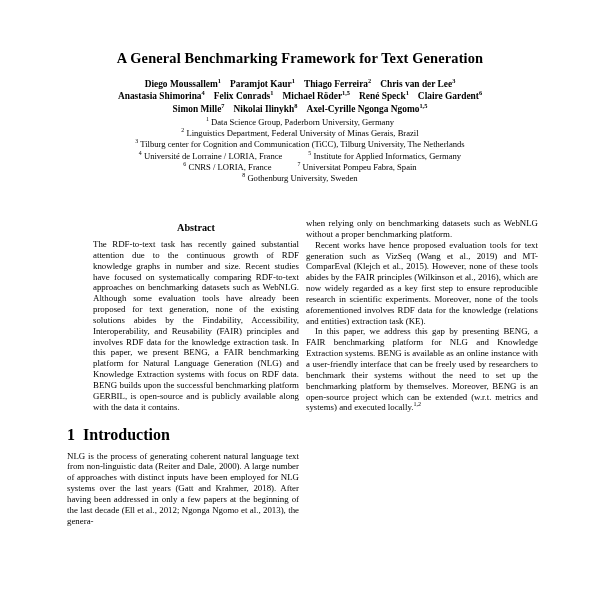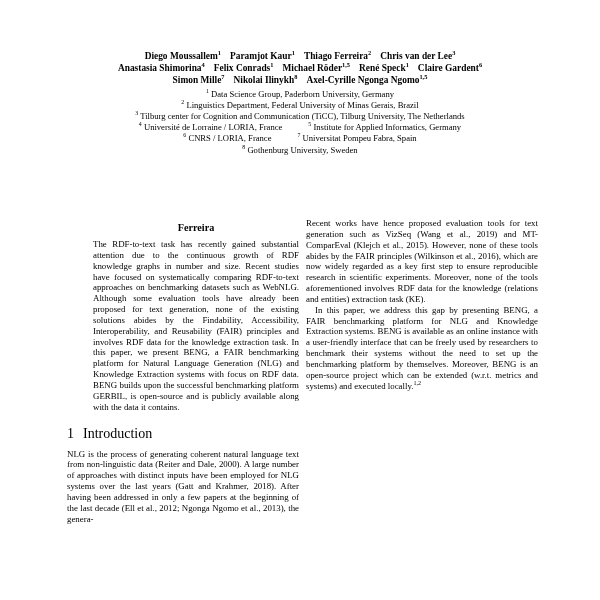--- a/index.html
+++ b/index.html
@@ -110,63 +110,65 @@
     text-justify: inter-word;
     margin: 0;
     hyphens: none;
   }
   p.body + p.body {
     text-indent: 9px;
   }
   p.noindent { text-indent: 0 !important; }
 
   .section-head {
-    font-size: 14px;
-    font-weight: normal;
+    font-size: 16px;
+    font-weight: bold;
     margin: 13px 0 7px 0;
   }
   .section-head .num {
     display: inline-block;
     width: 16px;
   }
 </style>
 </head>
 <body>
 
 <div class="page">
 
   <div class="title-block">
+    <div class="paper-title">A General Benchmarking Framework for Text Generation</div>
     <div class="author-lines" id="authors">
         <div class="ln"><span class="author">Diego Moussallem<sup>1</sup></span><span class="sep"></span><span class="author">Paramjot Kaur<sup>1</sup></span><span class="sep"></span><span class="author">Thiago Ferreira<sup>2</sup></span><span class="sep"></span><span class="author">Chris van der Lee<sup>3</sup></span></div>
         <div class="ln"><span class="author">Anastasia Shimorina<sup>4</sup></span><span class="sep"></span><span class="author">Felix Conrads<sup>1</sup></span><span class="sep"></span><span class="author">Michael Röder<sup>1,5</sup></span><span class="sep"></span><span class="author">René Speck<sup>1</sup></span><span class="sep"></span><span class="author">Claire Gardent<sup>6</sup></span></div>
         <div class="ln"><span class="author">Simon Mille<sup>7</sup></span><span class="sep"></span><span class="author">Nikolai Ilinykh<sup>8</sup></span><span class="sep"></span><span class="author">Axel-Cyrille Ngonga Ngomo<sup>1,5</sup></span></div>
       </div>
     <div class="affiliations" id="affils">
         <div class="aff-row"><span><sup>1</sup> Data Science Group, Paderborn University, Germany</span></div>
         <div class="aff-row"><span><sup>2</sup> Linguistics Department, Federal University of Minas Gerais, Brazil</span></div>
         <div class="aff-row"><span><sup>3</sup> Tilburg center for Cognition and Communication (TiCC), Tilburg University, The Netherlands</span></div>
         <div class="aff-row"><span><sup>4</sup> Université de Lorraine / LORIA, France</span><span class="gap"></span><span><sup>5</sup> Institute for Applied Informatics, Germany</span></div>
         <div class="aff-row"><span><sup>6</sup> CNRS / LORIA, France</span><span class="gap"></span><span><sup>7</sup> Universitat Pompeu Fabra, Spain</span></div>
         <div class="aff-row"><span><sup>8</sup> Gothenburg University, Sweden</span></div>
       </div>
   </div>
 
   <div class="columns">
 
     <div class="col col-left">
       <div class="abstract-box">
-        <div class="abstract-head">Ferreira</div>
+        <div class="abstract-head">Abstract</div>
         <p class="body noindent">The RDF-to-text task has recently gained substantial attention due to the continuous growth of RDF knowledge graphs in number and size. Recent studies have focused on systematically comparing RDF-to-text approaches on benchmarking datasets such as WebNLG. Although some evaluation tools have already been proposed for text generation, none of the existing solutions abides by the Findability, Accessibility, Interoperability, and Reusability (FAIR) principles and involves RDF data for the knowledge extraction task. In this paper, we present BENG, a FAIR benchmarking platform for Natural Language Generation (NLG) and Knowledge Extraction systems with focus on RDF data. BENG builds upon the successful benchmarking platform GERBIL, is open-source and is publicly available along with the data it contains.</p>
       </div>
 
       <div class="section-head">
         <span class="num">1</span><span>Introduction</span>
       </div>
       <p class="body noindent">NLG is the process of generating coherent natural language text from non-linguistic data (Reiter and Dale, 2000). A large number of approaches with distinct inputs have been employed for NLG systems over the last years (Gatt and Krahmer, 2018). After having been addressed in only a few papers at the beginning of the last decade (Ell et al., 2012; Ngonga Ngomo et al., 2013), the genera-</p>
     </div>
 
     <div class="col col-right">
+      <p class="body noindent">when relying only on benchmarking datasets such as WebNLG without a proper benchmarking platform.</p>
       <p class="body">Recent works have hence proposed evaluation tools for text generation such as VizSeq (Wang et al., 2019) and MT-ComparEval (Klejch et al., 2015). However, none of these tools abides by the FAIR principles (Wilkinson et al., 2016), which are now widely regarded as a key first step to ensure reproducible research in scientific experiments. Moreover, none of the tools aforementioned involves RDF data for the knowledge (relations and entities) extraction task (KE).</p>
       <p class="body"><span>In this paper, we address this gap by presenting BENG, a FAIR benchmarking platform for NLG and Knowledge Extraction systems. BENG is available as an online instance with a user-friendly interface that can be freely used by researchers to benchmark their systems without the need to set up the benchmarking platform by themselves. Moreover, BENG is an open-source project which can be extended (w.r.t. metrics and systems) and executed locally.</span><sup>1,2</sup></p>
     </div>
 
   </div>
 </div>
 
 </body></html>

